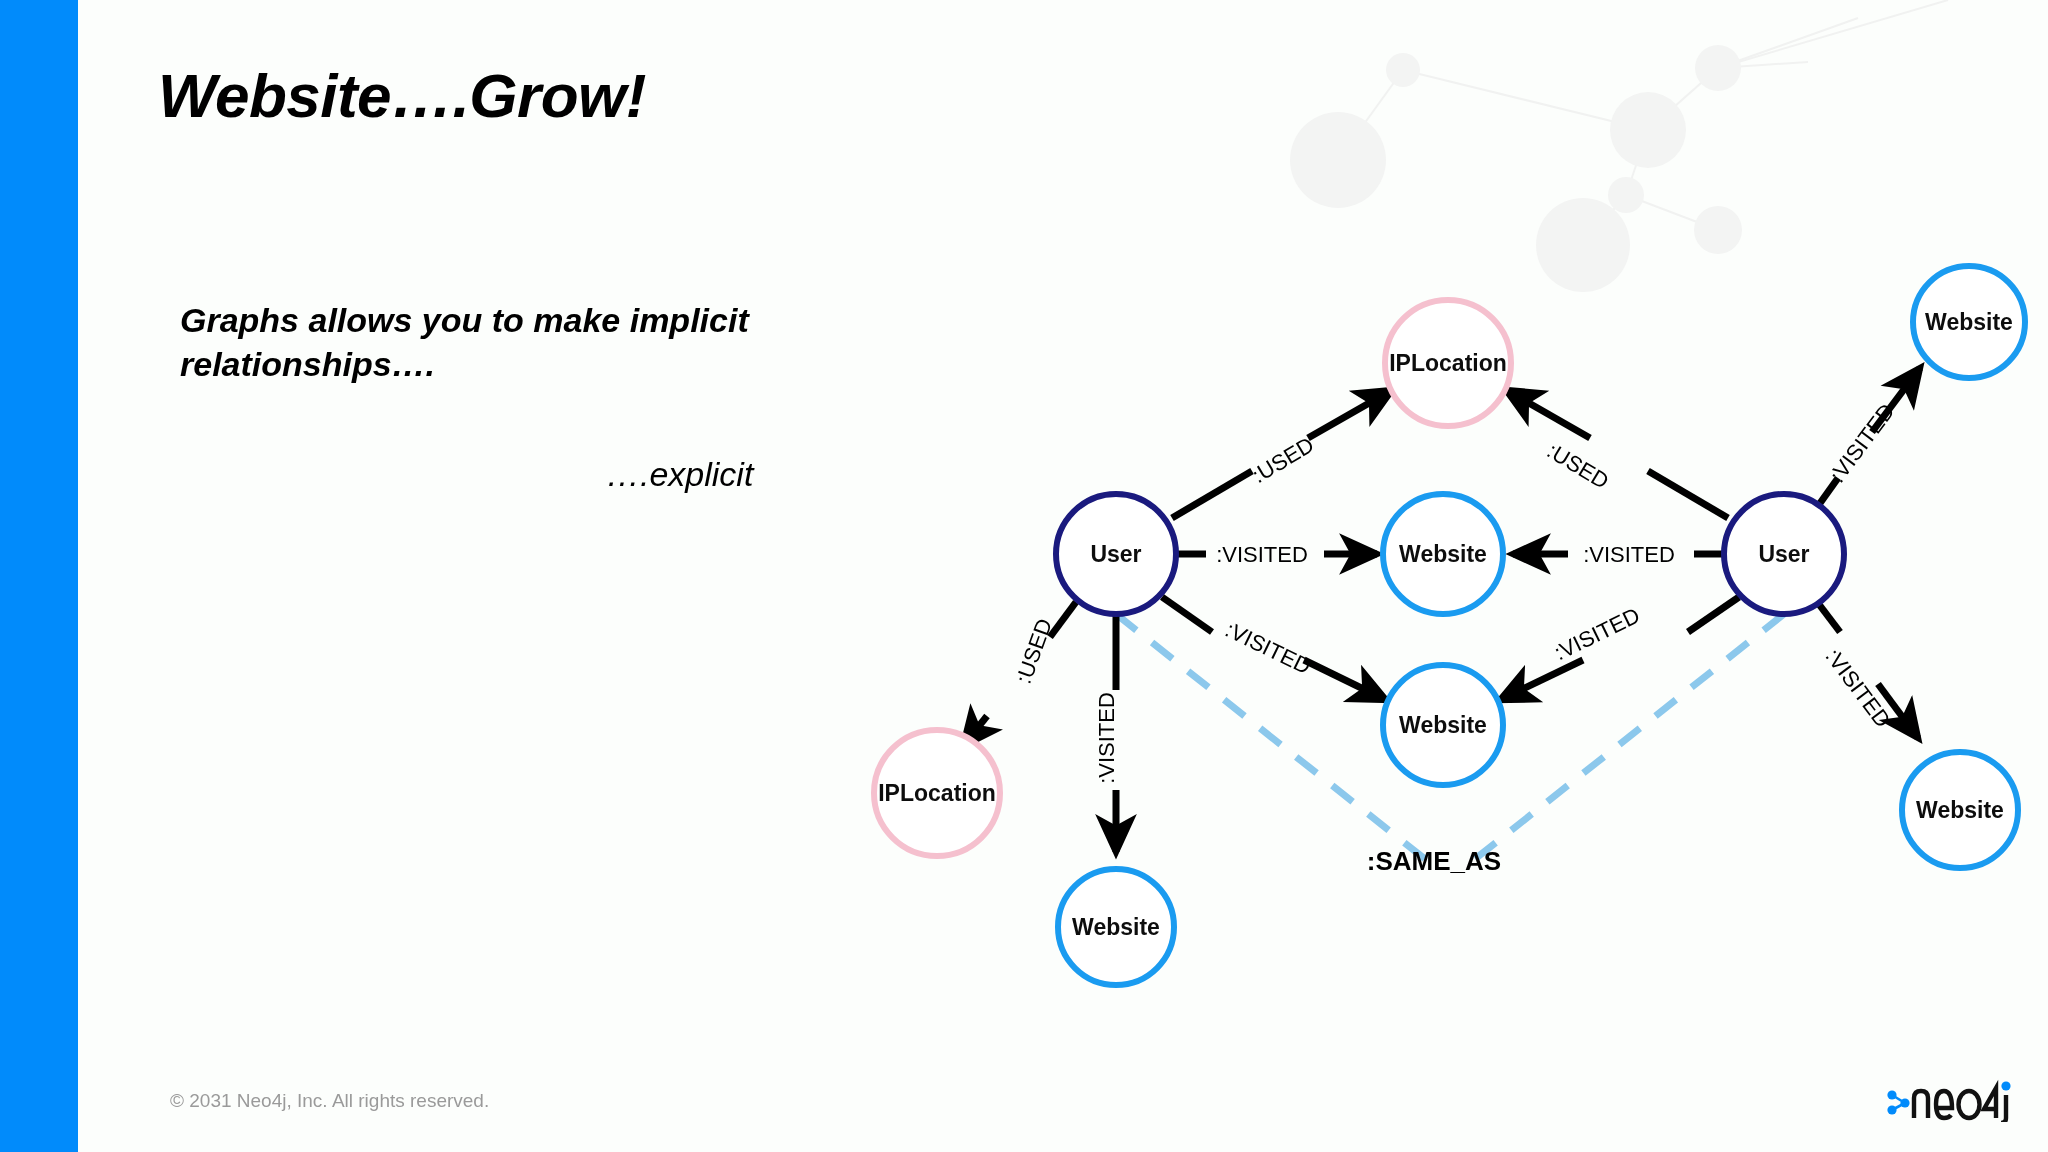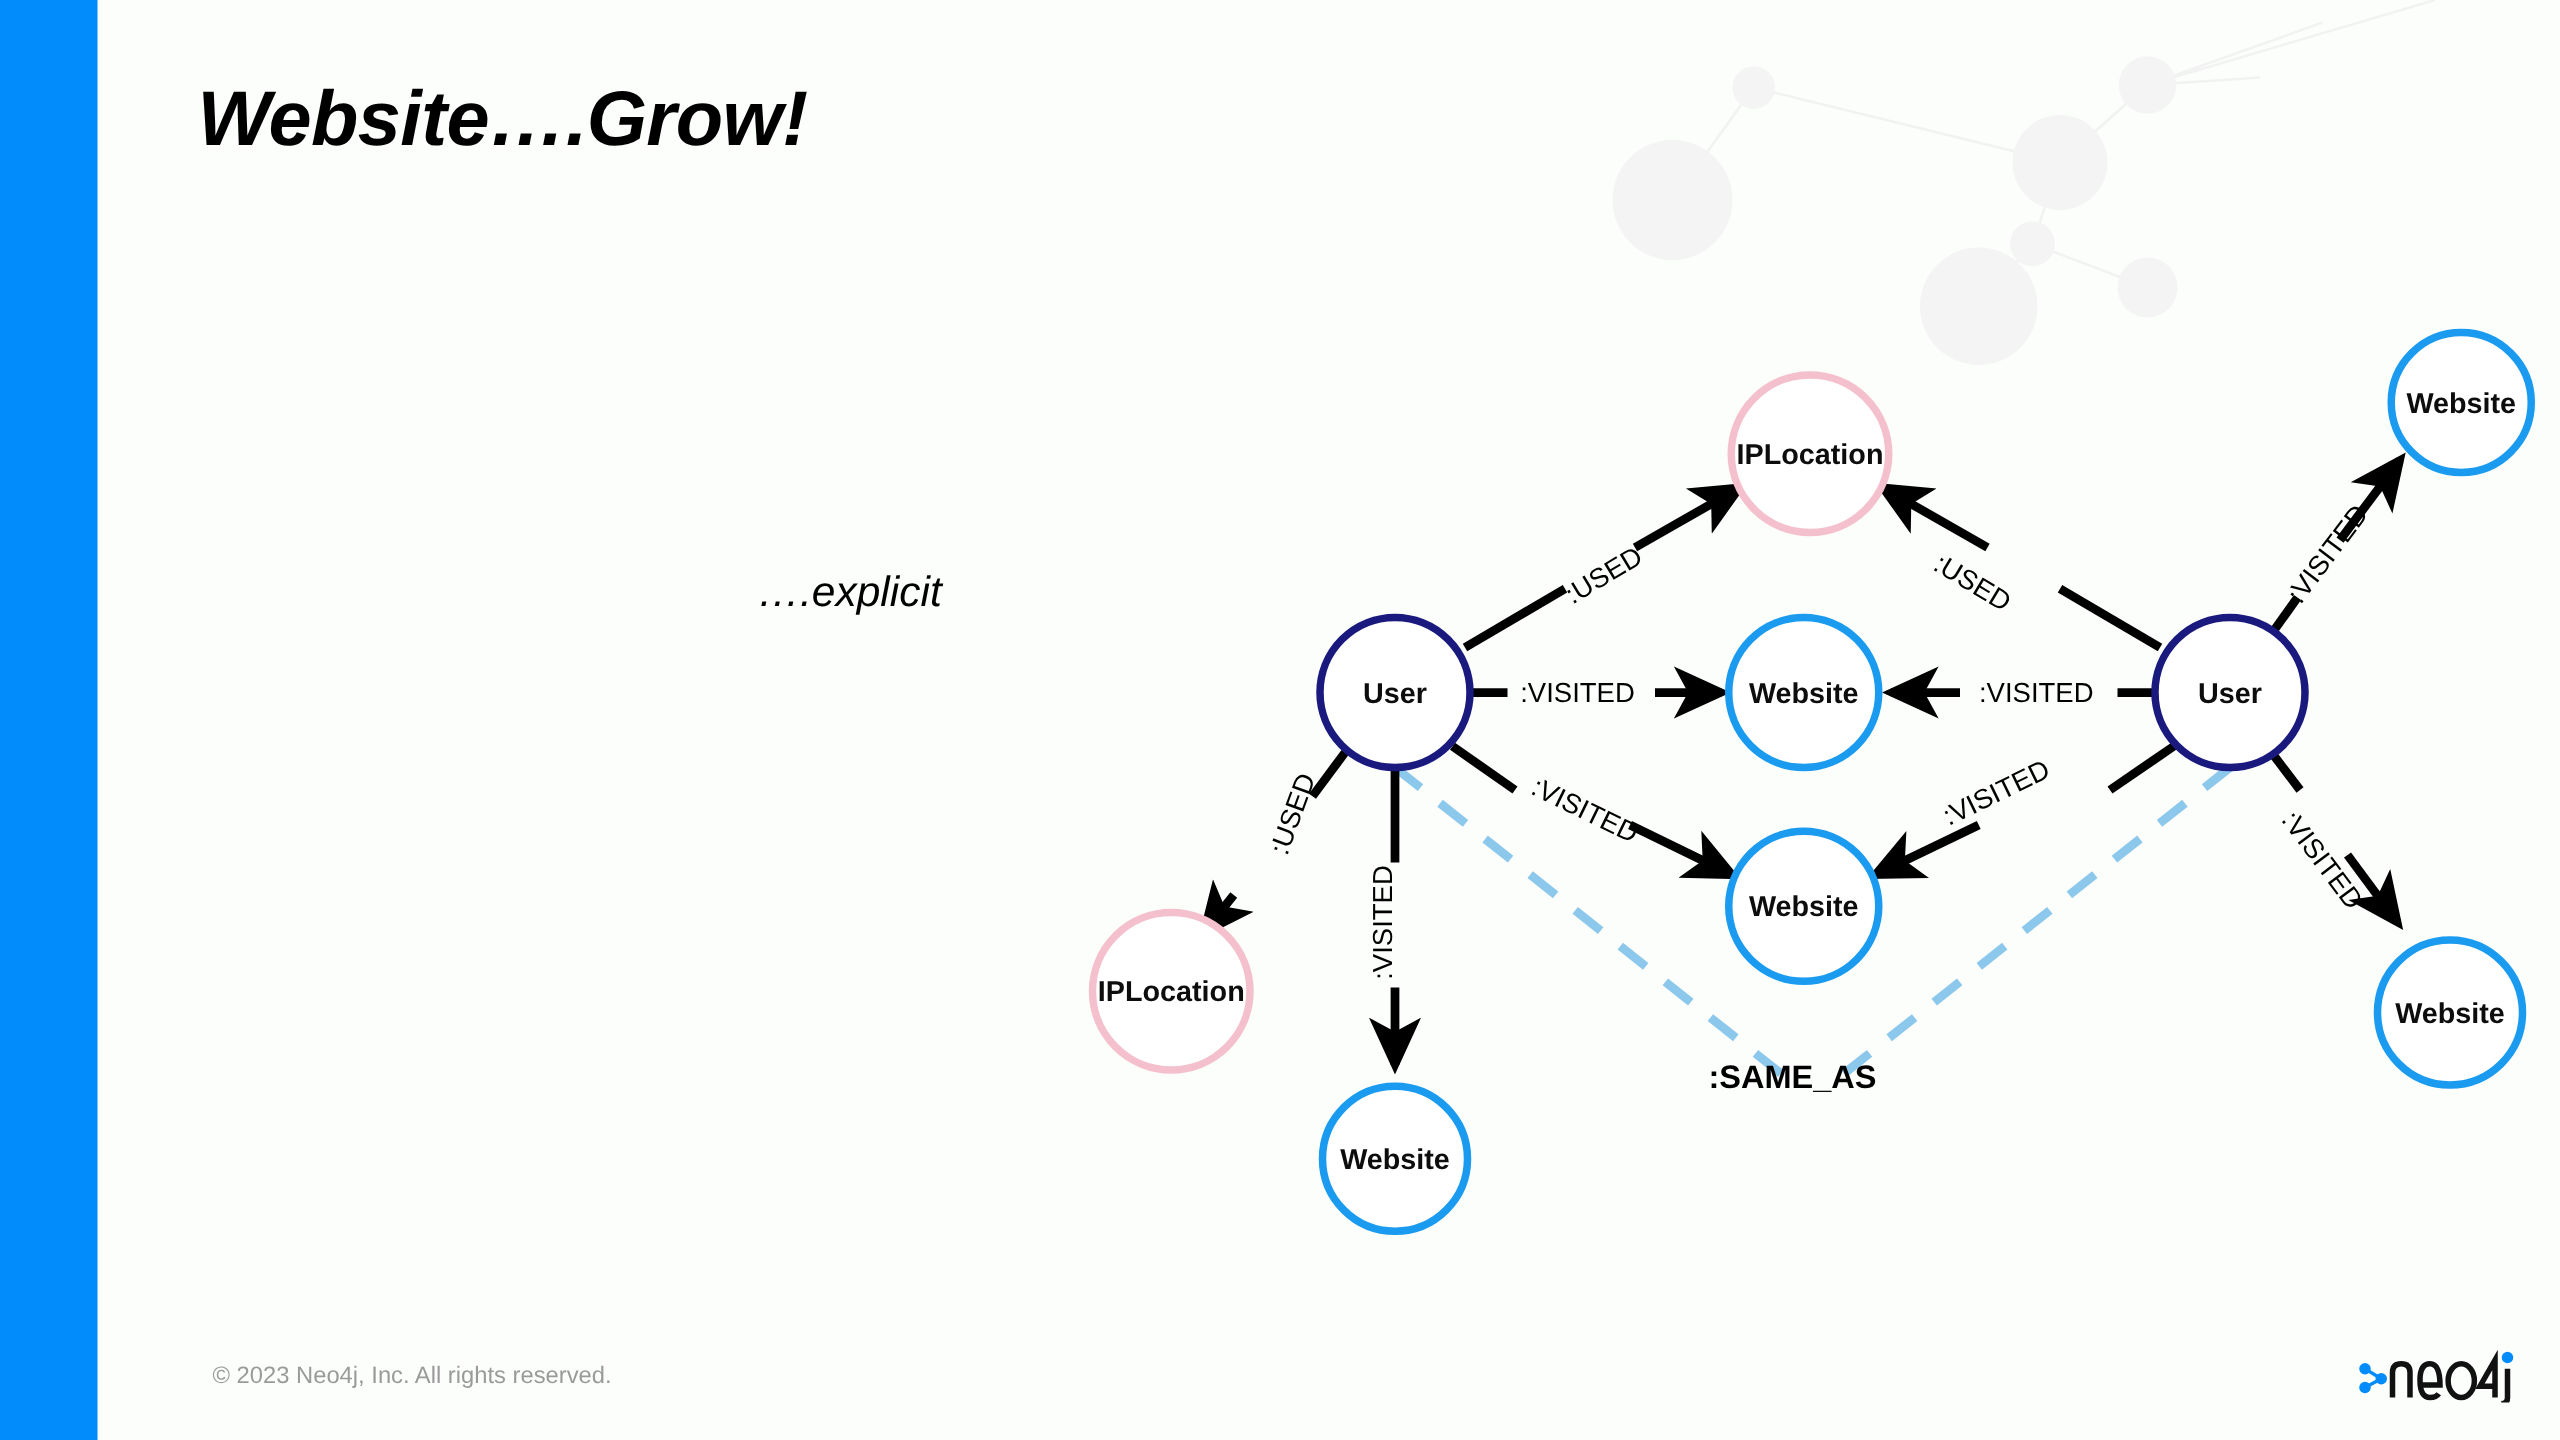--- a/index.html
+++ b/index.html
@@ -90,22 +90,23 @@
       <circle cx="155" cy="70" r="17"></circle>
       <circle cx="400" cy="130" r="38"></circle>
       <circle cx="470" cy="68" r="23"></circle>
       <circle cx="378" cy="195" r="18"></circle>
       <circle cx="335" cy="245" r="47"></circle>
       <circle cx="470" cy="230" r="24"></circle>
     </g>
   </svg>
 
   <div class="title">Website….Grow!</div>
+  <div class="lede">Graphs allows you to make implicit relationships….</div>
   <div class="explicit">….explicit</div>
-  <div class="copyright">© 2023 Neo4j, Inc. All rights reserved.</div>
+  <div class="copyright">© 2031 Neo4j, Inc. All rights reserved.</div>
 
   <svg class="logo" viewBox="0 0 130 44" xmlns="http://www.w3.org/2000/svg">
     <g fill="#018BFB">
       <circle cx="6" cy="17" r="4.6"></circle>
       <circle cx="6" cy="32" r="4.6"></circle>
       <circle cx="19" cy="25" r="4.6"></circle>
       <line x1="6" y1="17" x2="19" y2="25" stroke="#018BFB" stroke-width="2.6"></line>
       <line x1="6" y1="32" x2="19" y2="25" stroke="#018BFB" stroke-width="2.6"></line>
     </g>
     <g fill="none" stroke="#111111" stroke-width="4.4">

